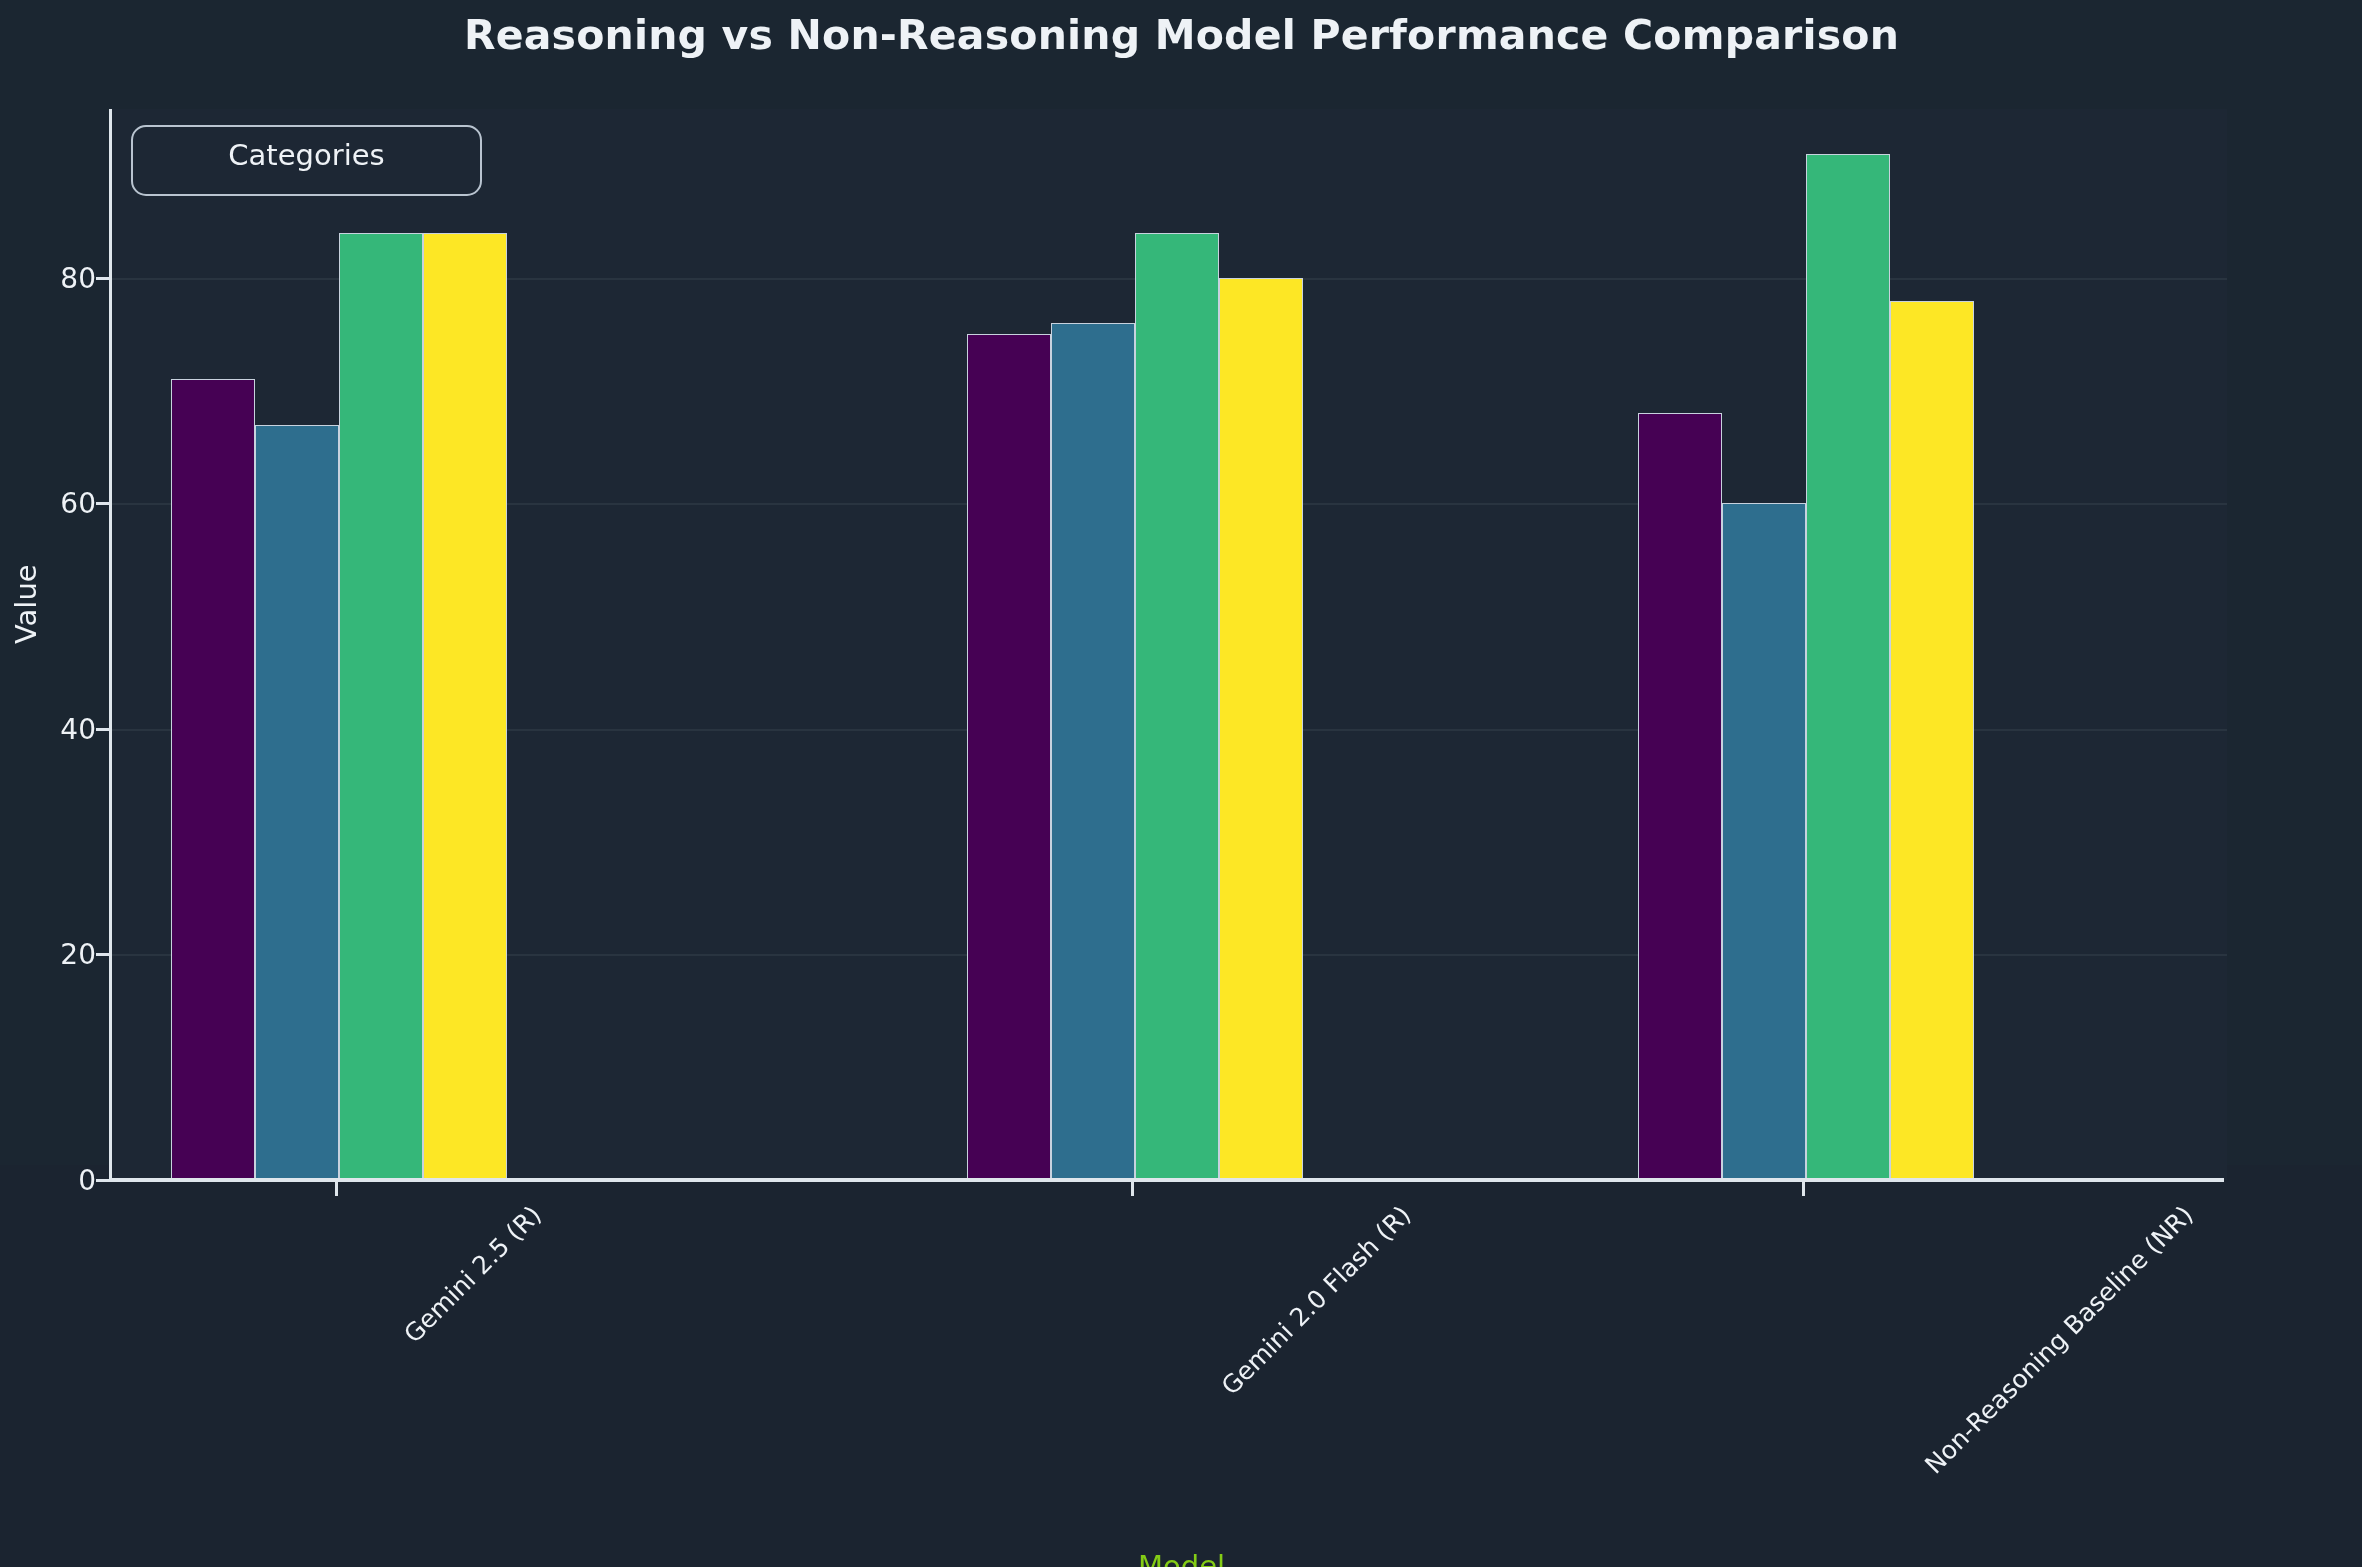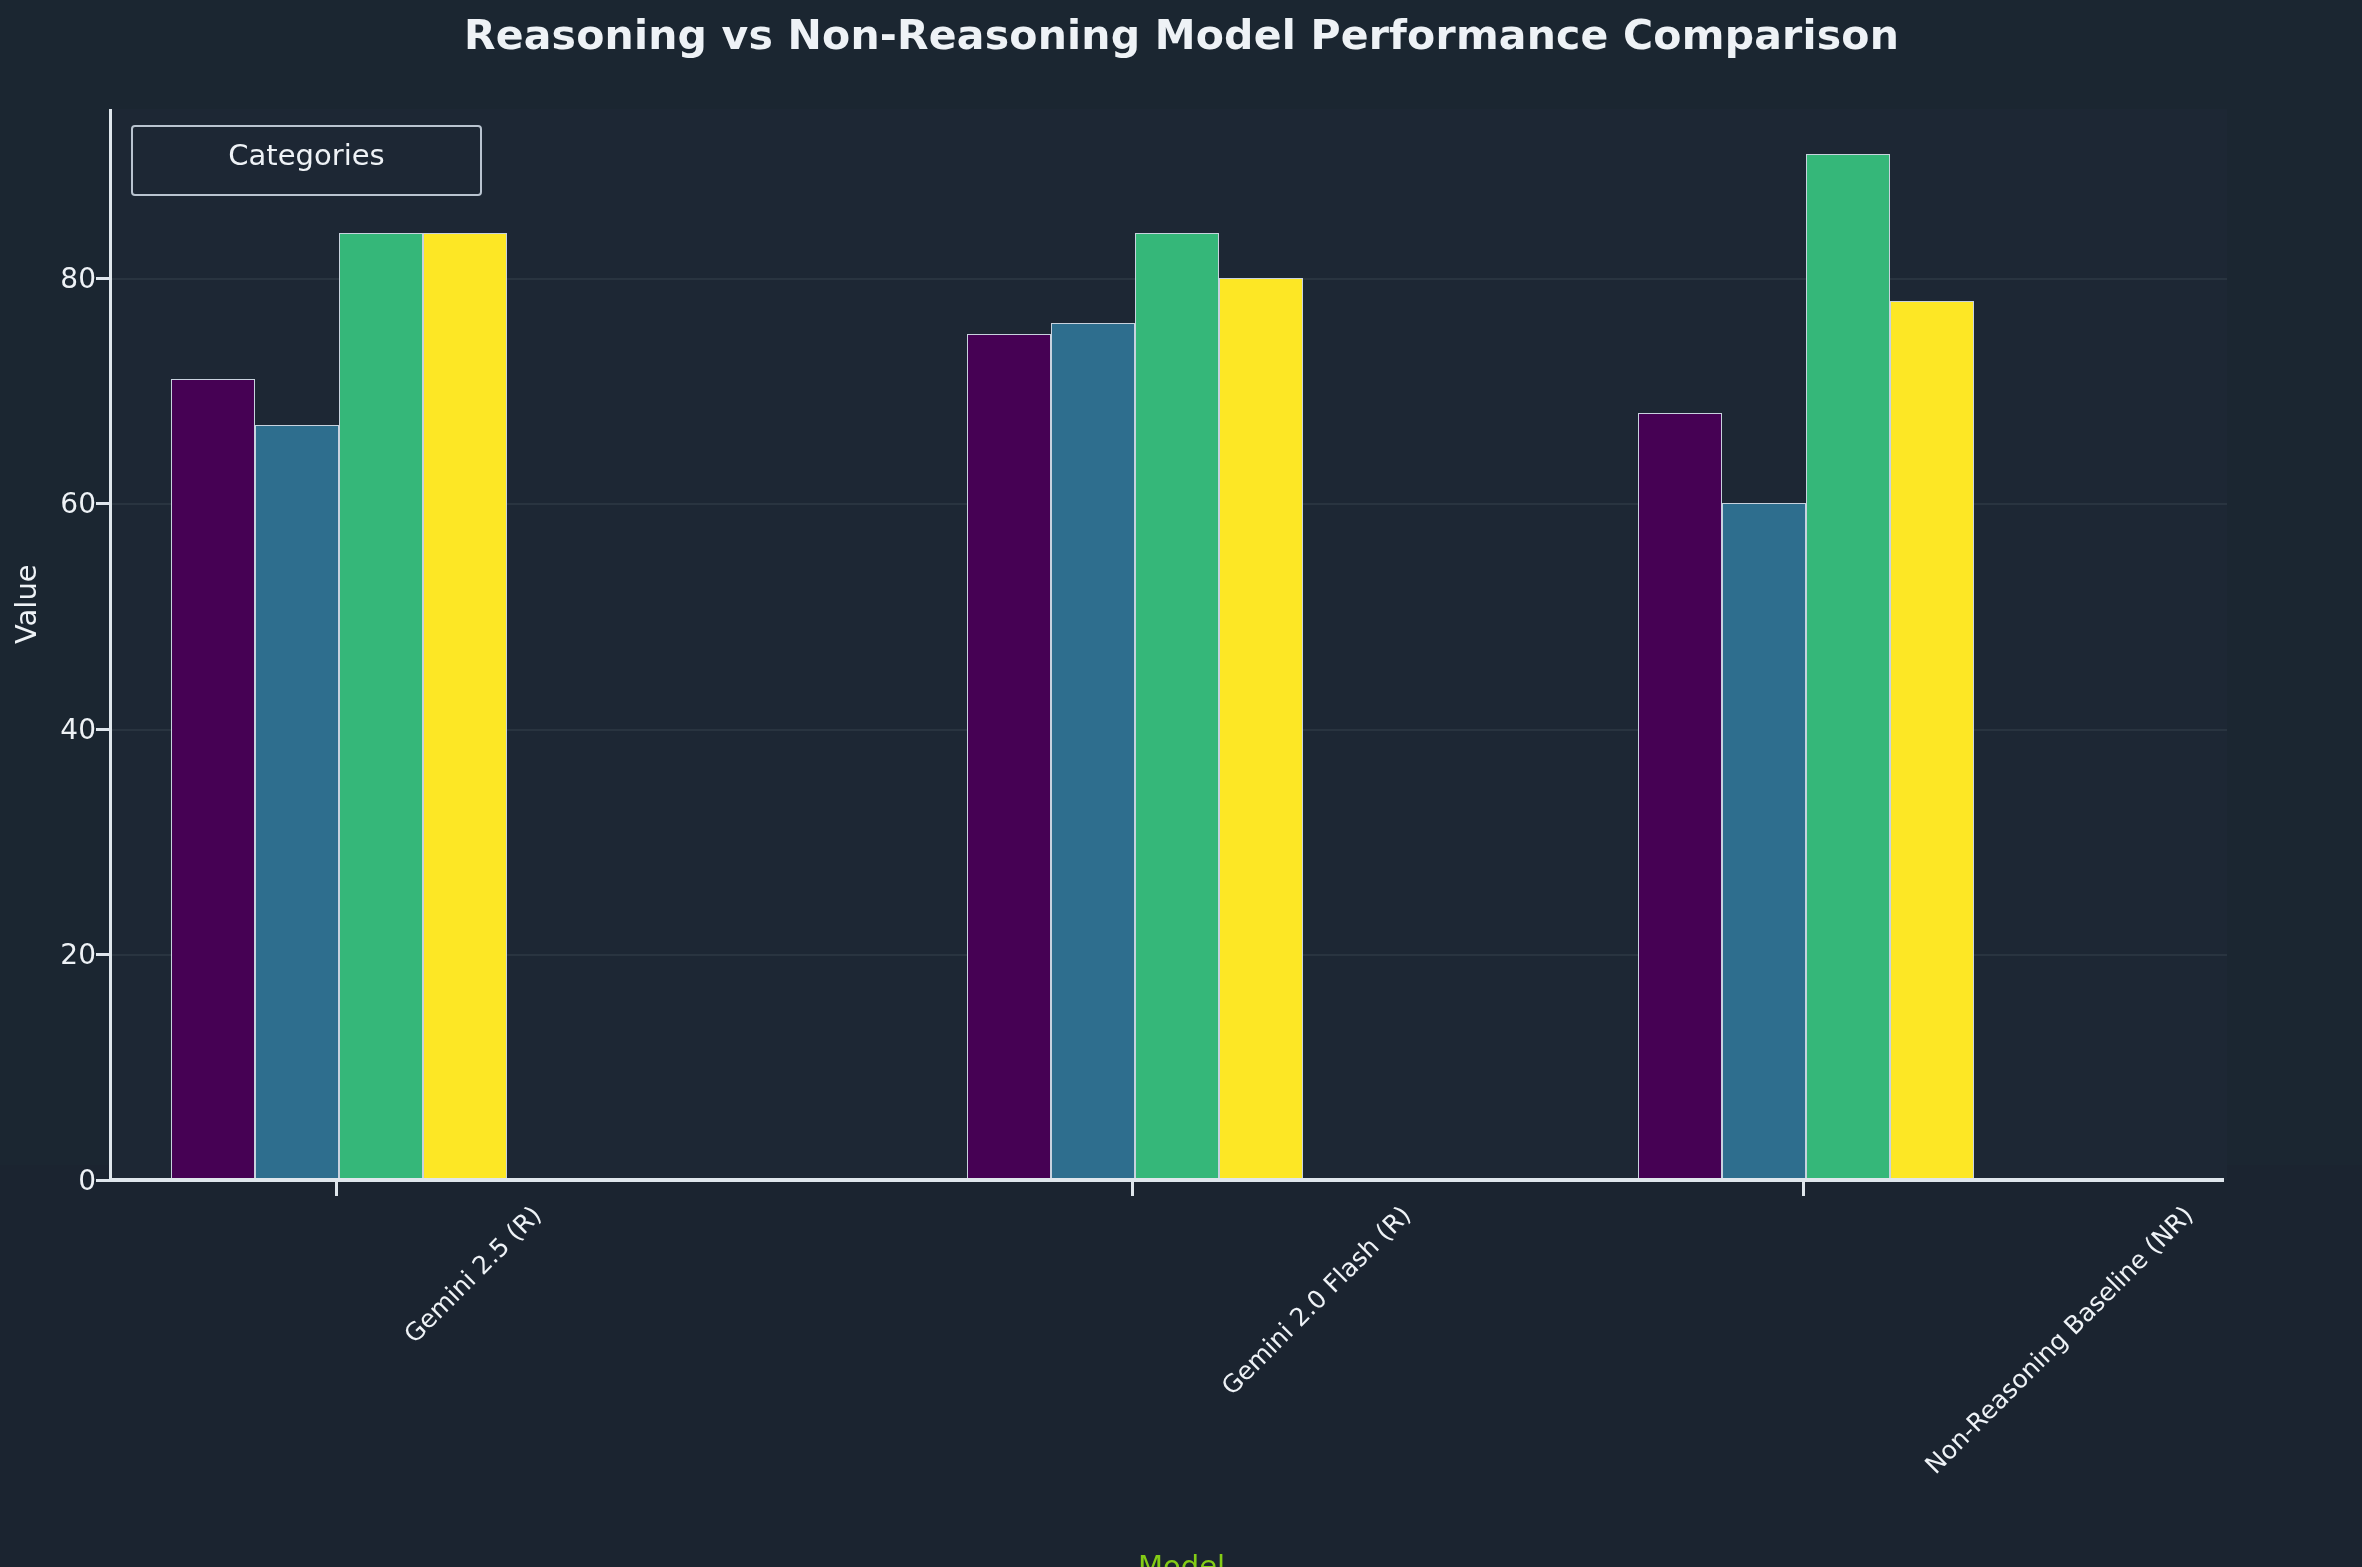--- a/index.html
+++ b/index.html
@@ -127,21 +127,21 @@
     border: 1.8px solid #c8d2de;
     box-sizing: border-box;
   }
   
   #legend {
     position: absolute;
     left: 131px;
     top: 125px;
     width: 351px;
     border: 2.8px solid #b9c4d0;
-    border-radius: 4px;
+    border-radius: 15px;
     background: #1d2734;
     padding: 11px 14.8px 14.8px 14.8px;
     box-sizing: border-box;
   }
   #legend-title {
     text-align: center;
     font-size: 29px;
     color: #eef2f6;
     margin-bottom: 7.4px;
   }

